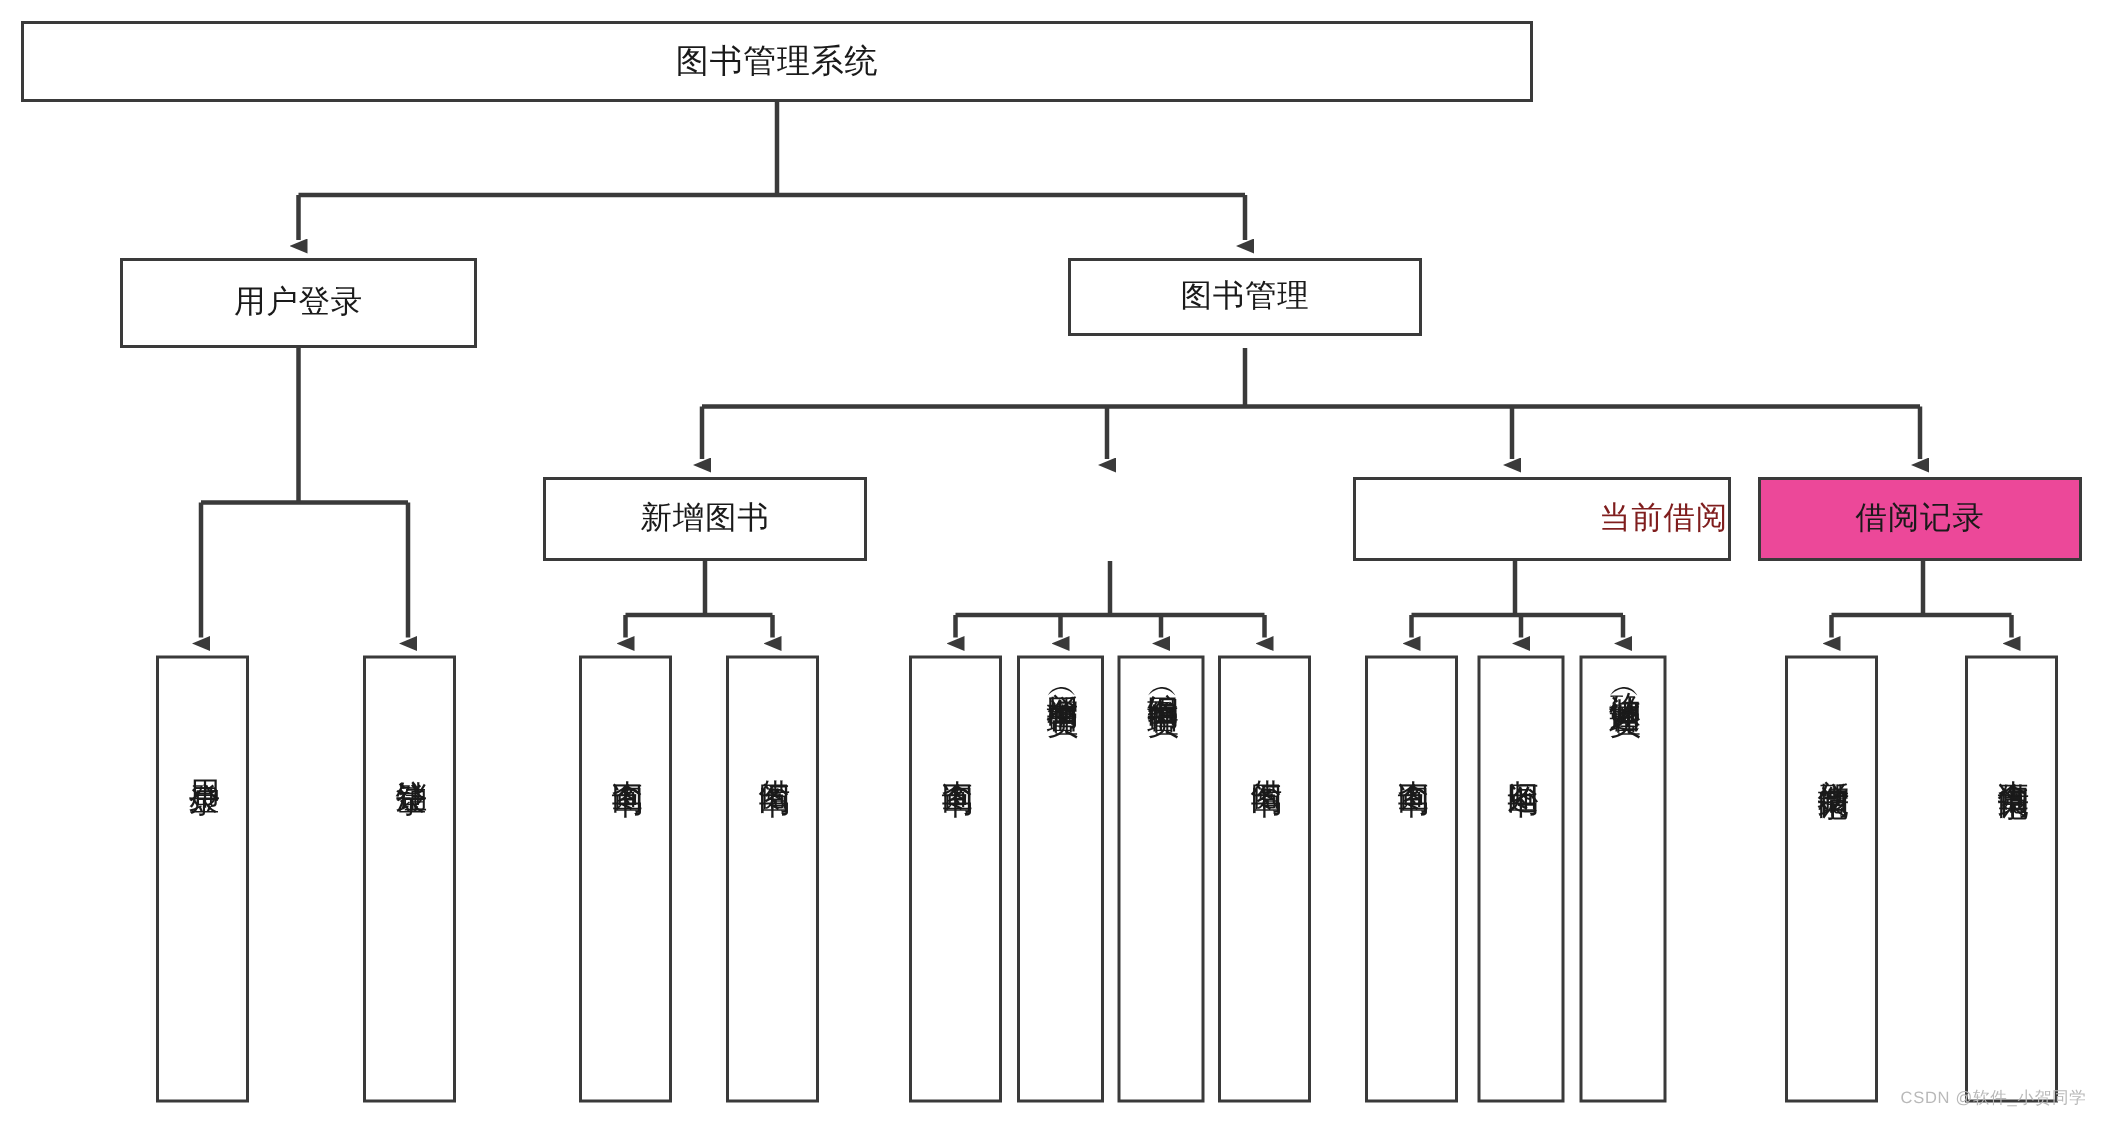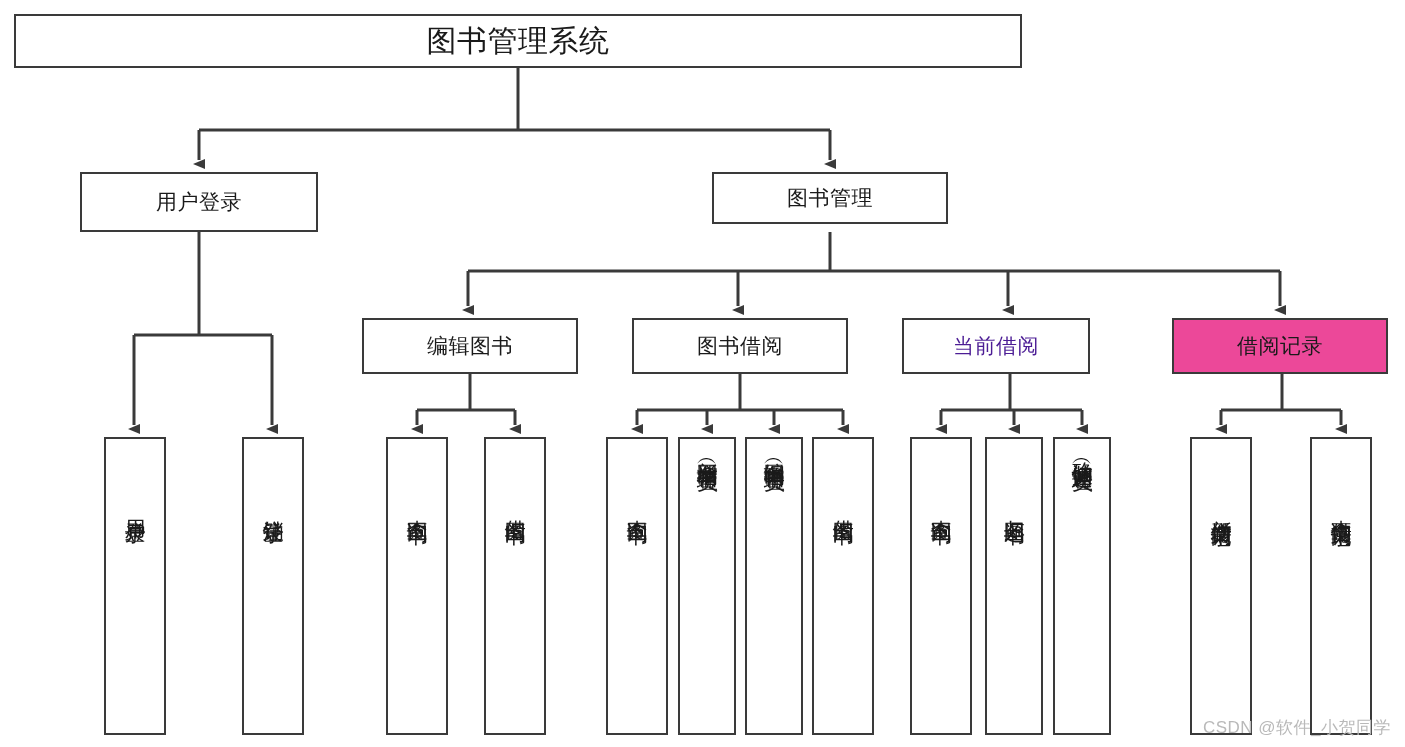--- a/index.html
+++ b/index.html
@@ -39,21 +39,21 @@
     display: block;
     text-align: center;
     line-height: 1.18;
     letter-spacing: 0.5px;
   }
   .node.horizontal .label {
     writing-mode: horizontal-tb;
     font-size: 21px;
   }
   .node.root .label {
-    font-size: 30px;
+    font-size: 22px;
   }
   .node.vertical {
     align-items: flex-start;
     padding-top: 6px;
   }
   .node.vertical .label {
     writing-mode: vertical-rl;
     text-orientation: upright;
     font-size: 21px;
     line-height: 1.08;
@@ -63,21 +63,21 @@
   .node.vertical.mid .label {
     padding-top: 58px;
   }
   .node.vertical.tall .label {
     padding-top: 0px;
   }
   #watermark {
     position: absolute;
     right: 14px;
     bottom: 8px;
-    font-size: 17px;
+    font-size: 11px;
     color: #b9b9b9;
     letter-spacing: 0.5px;
     white-space: nowrap;
     user-select: none;
   }
 </style>
 </head>
 <body>
 
 <div id="canvas">
@@ -139,26 +139,23 @@
   </div>
 
   <div class="node horizontal" style="left: 80px; top: 172px; width: 238px; height: 60px; border-color: rgb(58, 58, 58); background: rgb(255, 255, 255); color: rgb(26, 26, 26);">
     <span class="label">用户登录</span>
   </div>
   <div class="node horizontal" style="left: 712px; top: 172px; width: 236px; height: 52px; border-color: rgb(58, 58, 58); background: rgb(255, 255, 255); color: rgb(26, 26, 26);">
     <span class="label">图书管理</span>
   </div>
 
   <div class="node horizontal" style="left: 362px; top: 318px; width: 216px; height: 56px; border-color: rgb(58, 58, 58); background: rgb(255, 255, 255); color: rgb(26, 26, 26);">
-    <span class="label">编辑图书</span>
-  </div>
-  <div class="node horizontal" style="left: 632px; top: 318px; width: 216px; height: 56px; border-color: rgb(58, 58, 58); background: rgb(255, 255, 255); color: rgb(26, 26, 26);">
-    <span class="label">图书借阅</span>
-  </div>
-  <div class="node horizontal" style="left: 902px; top: 318px; width: 188px; height: 56px; border-color: rgb(58, 58, 58); background: rgb(255, 255, 255); color: #4c1d95;">
+    <span class="label">新增图书</span>
+  </div>
+  <div class="node horizontal" style="left: 902px; top: 318px; width: 252px; height: 56px; border-color: rgb(58, 58, 58); background: rgb(255, 255, 255); color: #7f1d1d; justify-content: flex-end;">
     <span class="label">当前借阅</span>
   </div>
   <div class="node horizontal" style="left: 1172px; top: 318px; width: 216px; height: 56px; border-color: rgb(58, 58, 58); background: #ec4899; color: rgb(26, 26, 26);">
     <span class="label">借阅记录</span>
   </div>
 
   <div class="node vertical mid" style="left: 104px; top: 437px; width: 62px; height: 298px; border-color: rgb(58, 58, 58); background: rgb(255, 255, 255); color: rgb(26, 26, 26);">
     <span class="label">用户登录</span>
   </div>
   <div class="node vertical mid" style="left: 242px; top: 437px; width: 62px; height: 298px; border-color: rgb(58, 58, 58); background: rgb(255, 255, 255); color: rgb(26, 26, 26);">

